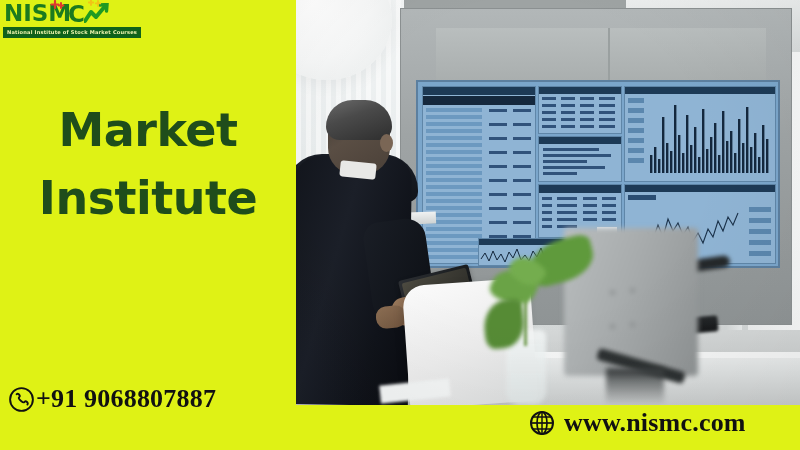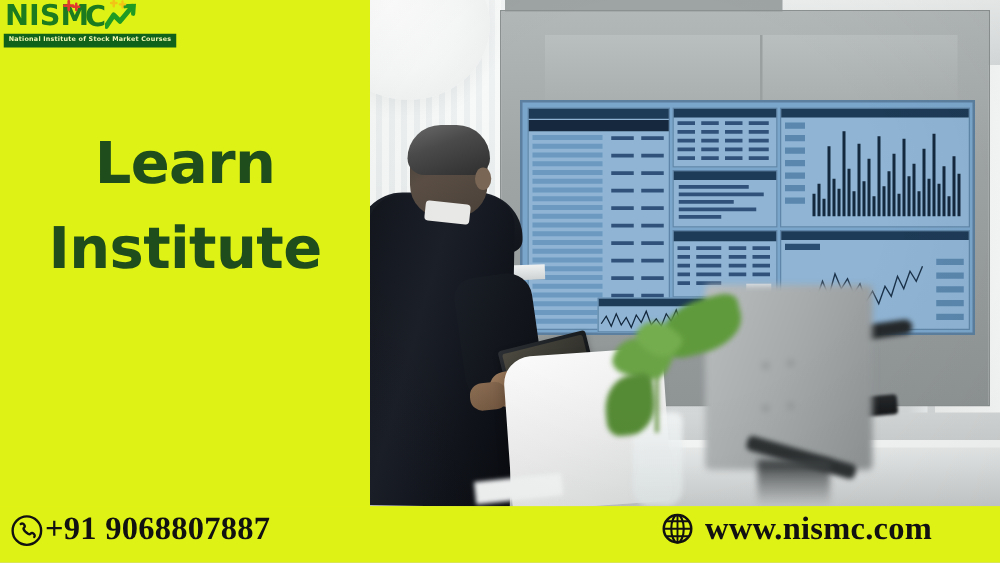--- a/index.html
+++ b/index.html
@@ -168,21 +168,21 @@
     background:linear-gradient(90deg,#eceeee,#f7f8f8);}
   .col-right{left:430px;top:20px;width:16px;height:330px;
     background:linear-gradient(90deg,#d3d7d7,#e9ecec);}
 
   
   .ph-soft{left:0;top:0;width:504px;height:405px;
     background:radial-gradient(ellipse at 46% 40%,rgba(0,0,0,0) 45%,rgba(0,0,0,.05) 100%);}
 
   
   .footer{position:absolute;left:0;top:405px;width:800px;height:45px;background:#dff215;}
-  .f-phone{position:absolute;left:8px;top:408px;display:flex;align-items:flex-end;gap:1px;}
+  .f-phone{position:absolute;left:8px;top:384px;display:flex;align-items:center;gap:1px;}
   .f-site{position:absolute;left:529px;top:408px;display:flex;align-items:center;gap:9px;}
   .f-text{
     font-family:"Liberation Serif", serif;
     font-weight:bold;font-size:26px;color:#111111;letter-spacing:.2px;line-height:30px;
   }
 </style>
 </head>
 <body>
 
 <div id="stage">
@@ -201,21 +201,21 @@
       </svg>
       <svg class="logo-spark" style="left:86px;top:-2px;" width="18" height="12" viewBox="0 0 18 12">
         <path d="M3,1 L3,6 M0.8,3.4 L5.2,3.4" stroke="#f2c416" stroke-width="2" stroke-linecap="round"></path>
         <path d="M10,2 L10,7 M7.8,4.4 L12.2,4.4" stroke="#f2c416" stroke-width="1.8" stroke-linecap="round"></path>
       </svg>
     </div>
     <div class="logo-tag">National Institute of Stock Market Courses</div>
   </div>
 
   <div class="headline">
-    <span class="ln">Learn</span>
+    <span class="ln">Market</span>
     <span class="ln">Institute</span>
   </div>
 
   <div class="photo">
 
     <div class="ph-layer bg-room"></div>
     <div class="ph-layer blinds"></div>
     <div class="ph-layer blinds2"></div>
     <div class="ph-layer wall-right"></div>
     <div class="ph-layer col-right"></div>

